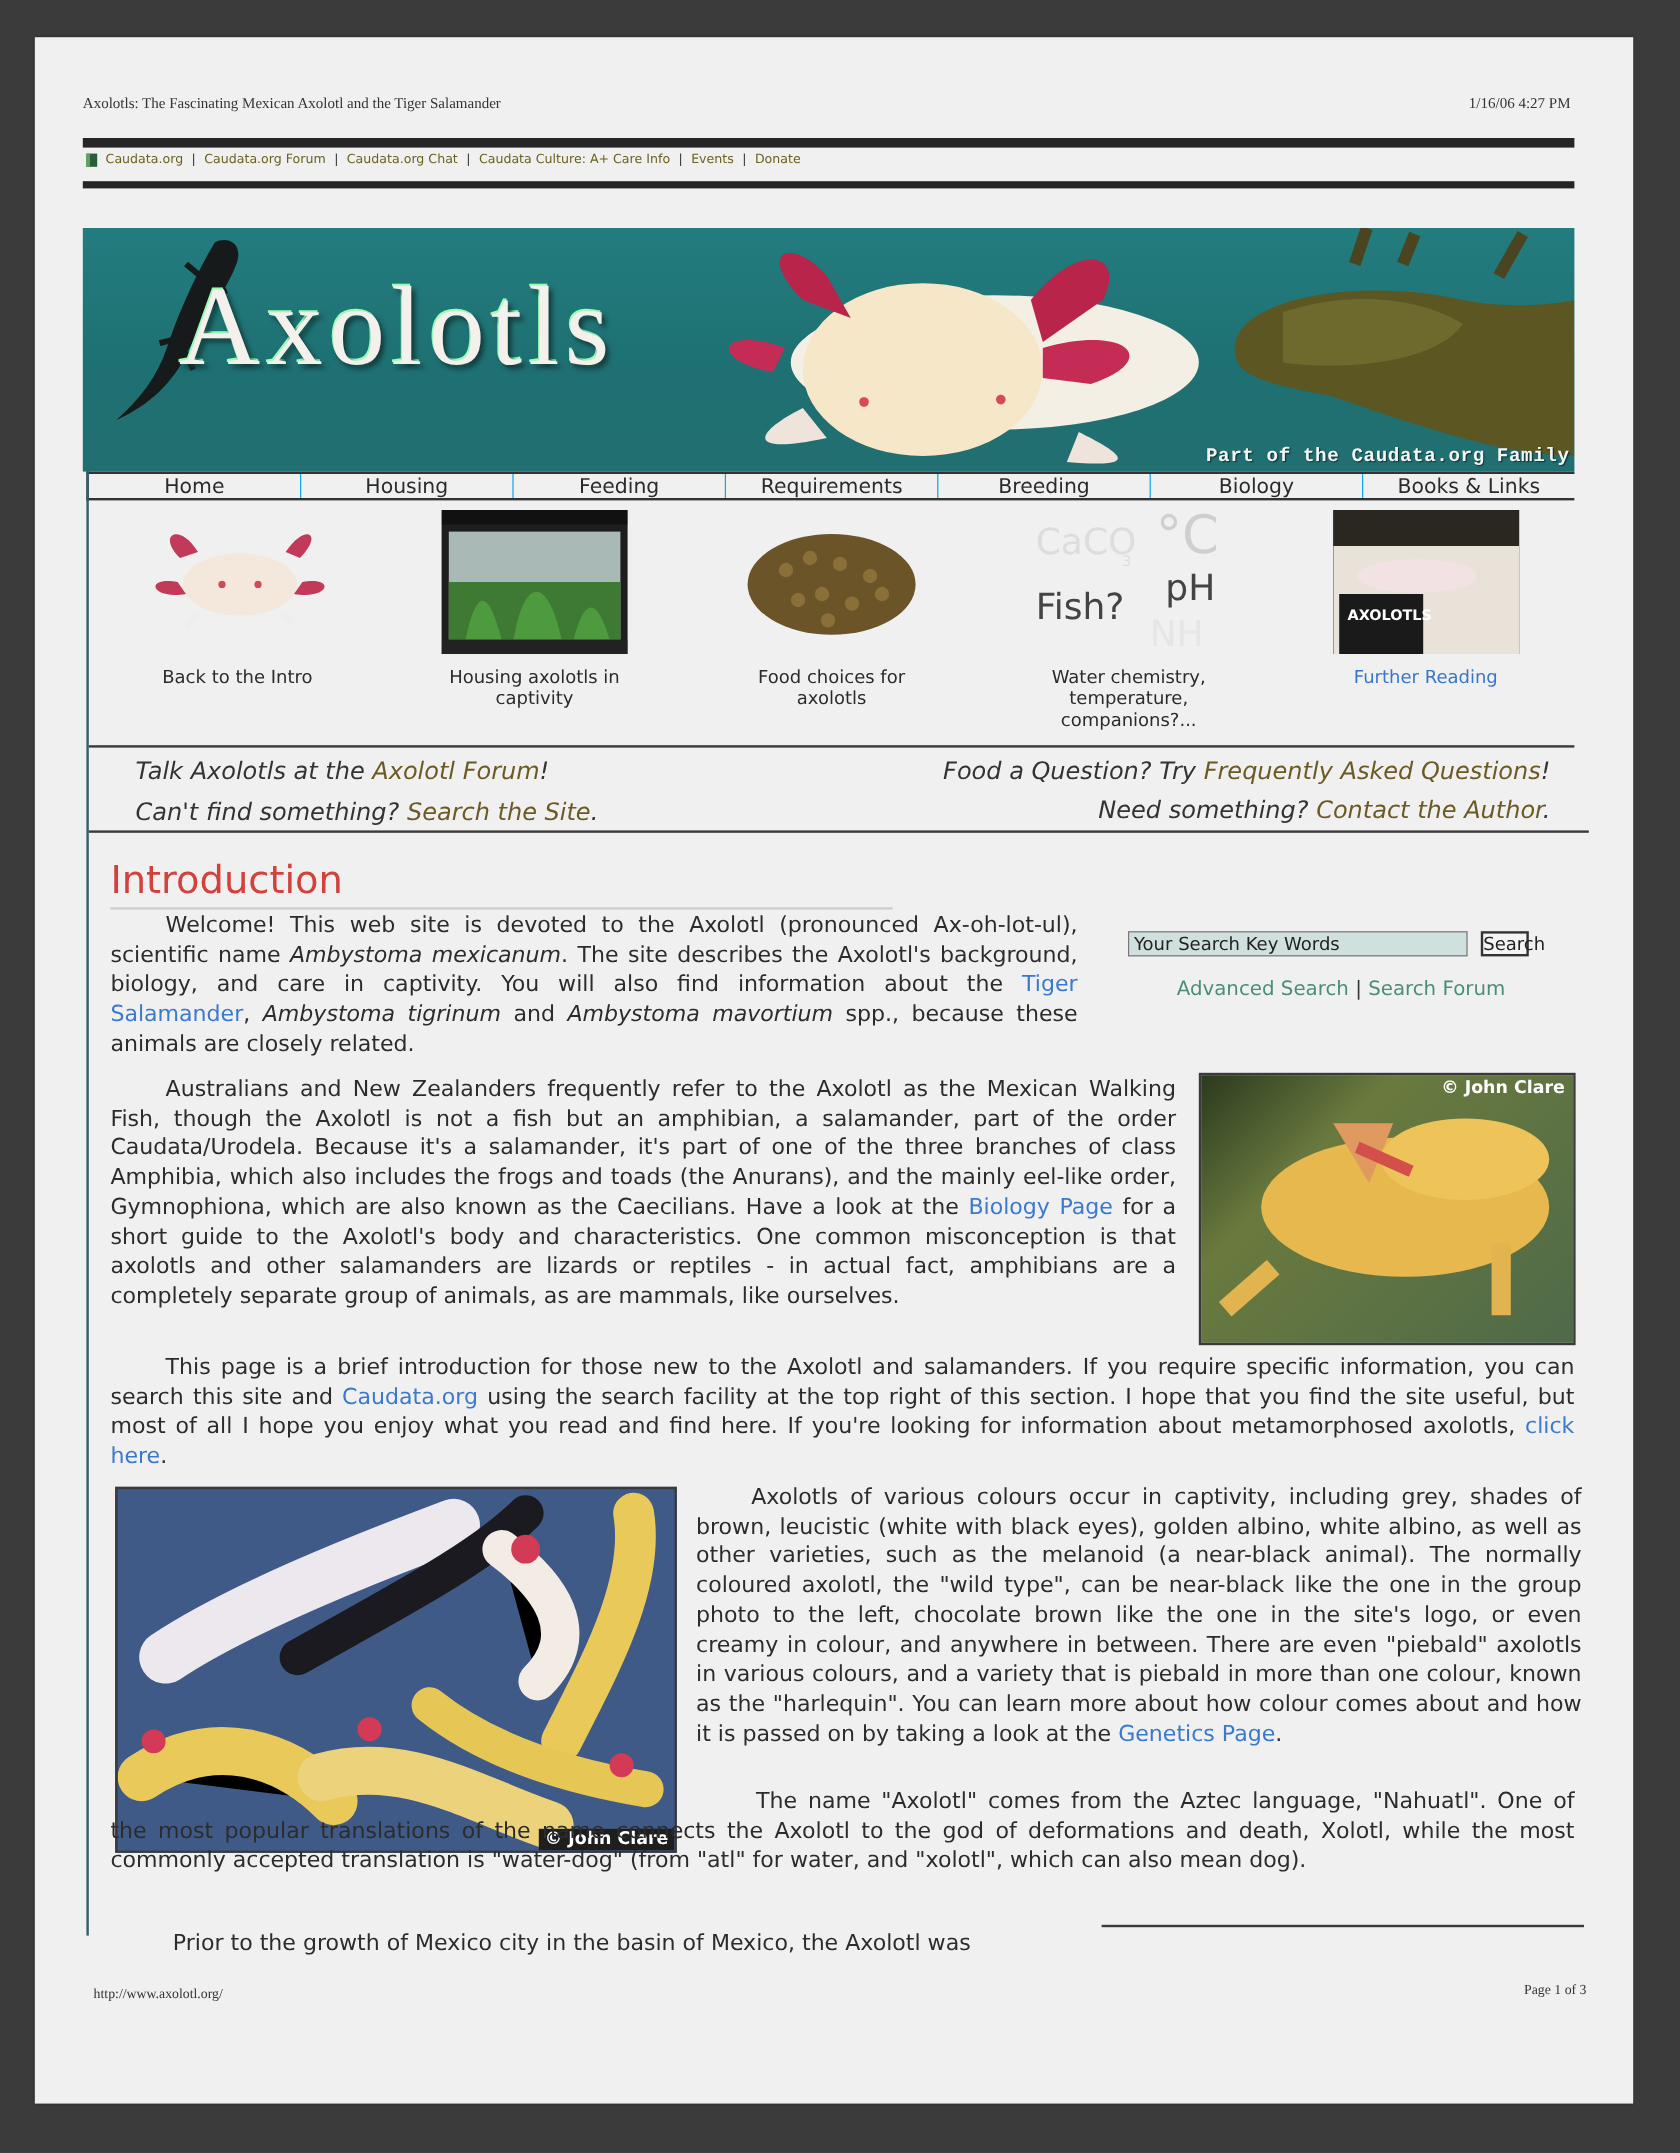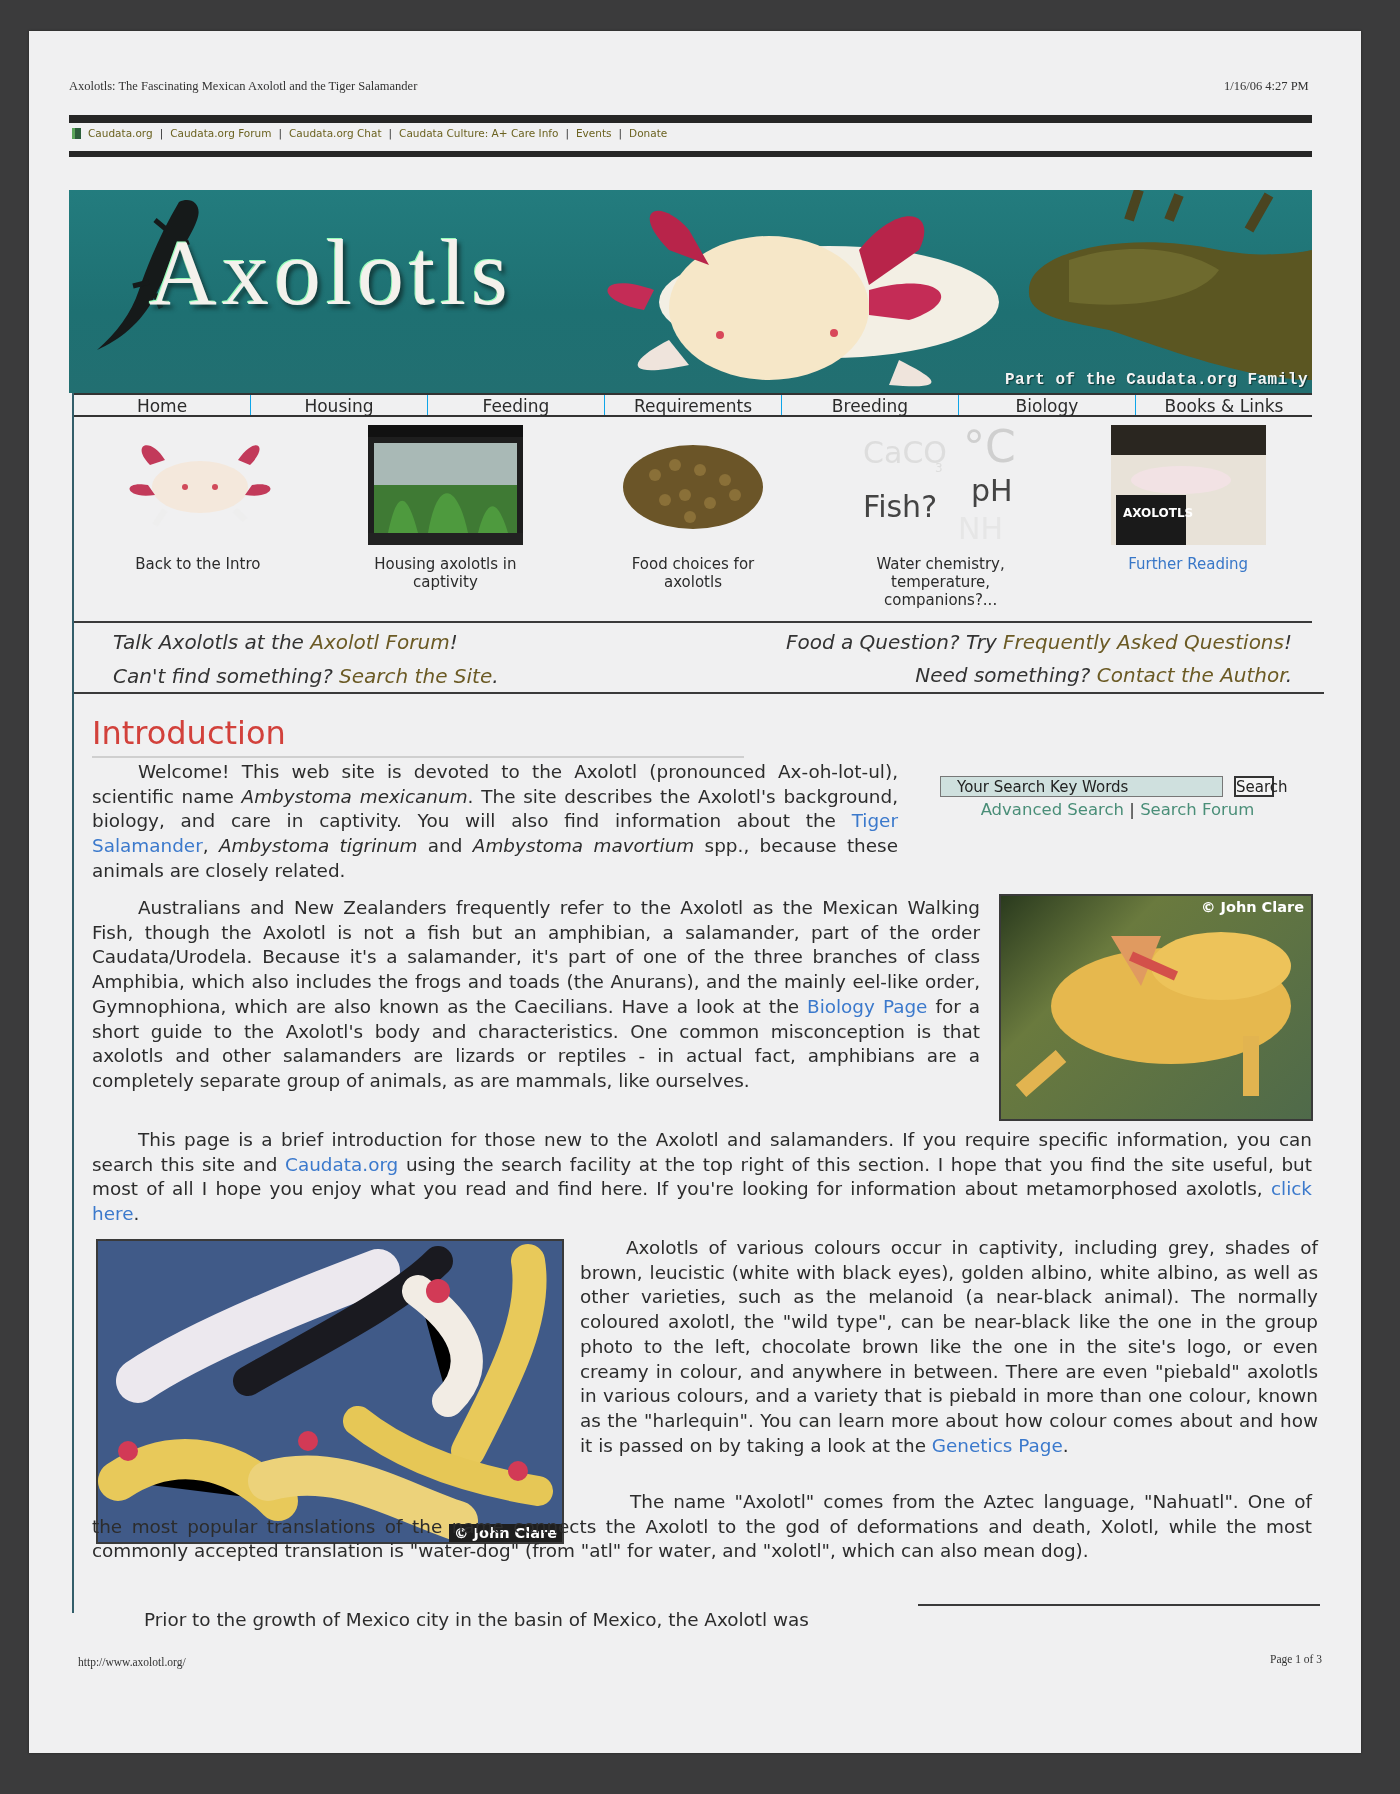--- a/index.html
+++ b/index.html
@@ -31,23 +31,23 @@
   .tile .cap a{color:#3877c8;text-decoration:none}
   .hr{position:absolute;height:2px;background:#3a3a3a}
   .promo{position:absolute;font-style:italic;font-size:20px;color:#333;white-space:nowrap}
   .promo a{color:#6b5a24;text-decoration:none}
   .intro-h{position:absolute;left:62px;top:687px;font-size:32px;color:#d2413b}
   .intro-rule{position:absolute;left:62px;top:726px;width:650px;height:2px;background:#cfcfcf}
   .para{position:absolute;font-size:18.4px;line-height:24.7px;color:#2c2c2c;text-align:justify}
   .para a{color:#3b79cc;text-decoration:none}
   .indent{text-indent:46px}
   .search{position:absolute;left:911px;top:774px;width:355px}
-  .search input{width:283px;height:21px;border:1px solid #777;background:#cfe0de;font-size:15px;padding:0 16px;color:#222;font-family:"DejaVu Sans",sans-serif}
+  .search input{width:283px;height:21px;border:1px solid #777;background:#cfe0de;font-size:15px;padding:0 4px;color:#222;font-family:"DejaVu Sans",sans-serif}
   .search button{position:absolute;left:294px;top:0;height:21px;width:40px;font-size:15px;border:2px solid #333;background:#f4f4f4;color:#222;font-family:"DejaVu Sans",sans-serif}
-  .search .links{margin-top:3px;text-align:center;font-size:16.5px;color:#4a8e78;width:355px}
+  .search .links{margin-top:17px;text-align:center;font-size:16.5px;color:#4a8e78;width:355px}
   .search .links a{color:#4a8e78;text-decoration:none}
   .photo{position:absolute;border:2px solid #3a3a3a;overflow:hidden}
   .credit{position:absolute;background:#1e1e1e;color:#fff;font-weight:bold;font-size:14.5px;padding:1px 5px}
 </style>
 </head>
 <body>
 
 <div class="paper"></div>
 
 <div class="abs print-head" style="left:69px;top:79px">Axolotls: The Fascinating Mexican Axolotl and the Tiger Salamander</div>

